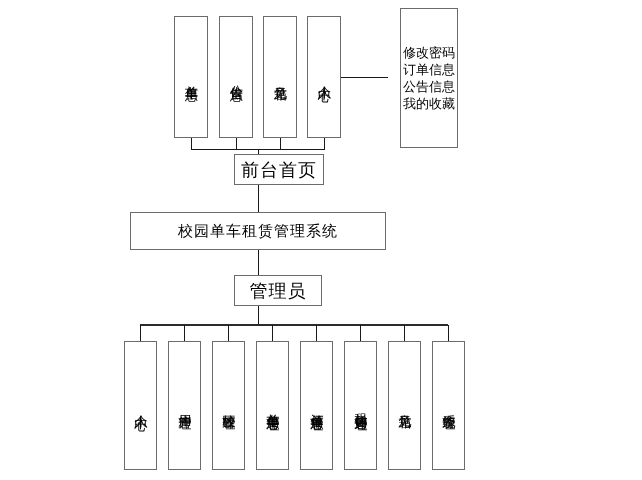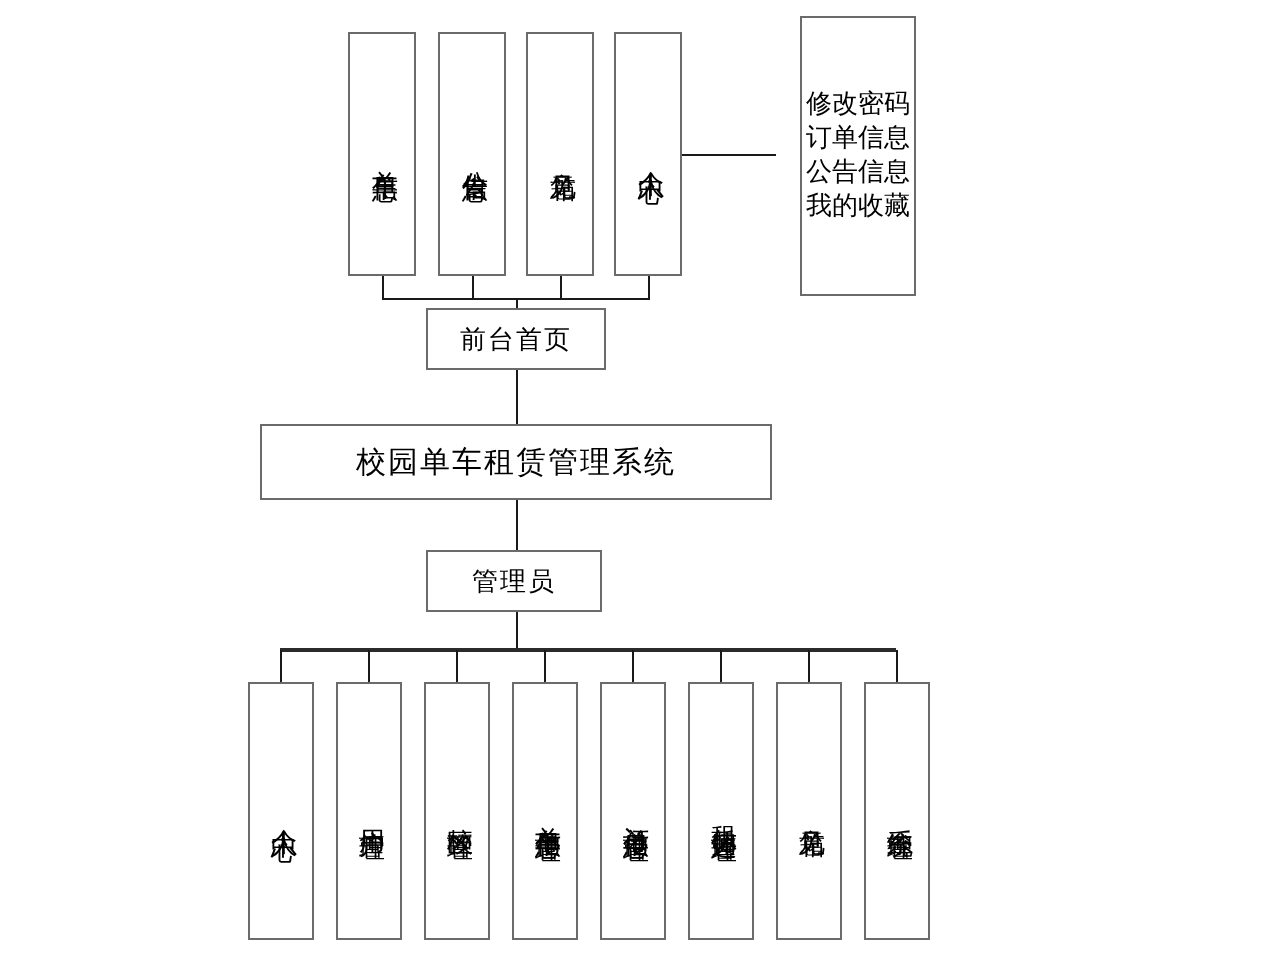--- a/index.html
+++ b/index.html
@@ -28,22 +28,23 @@
   }
   
   .node.vert {
     writing-mode: vertical-rl;
     text-orientation: upright;
     letter-spacing: 1px;
     font-size: 13px;
     line-height: 32px;
   }
   .node.horiz {
-    font-size: 13px;
+    font-size: 18px;
     letter-spacing: 1px;
+    margin-left: 21px;
   }
   .node.multiline {
     display: flex;
     flex-direction: column;
     align-items: center;
     justify-content: center;
     font-size: 13px;
     line-height: 17px;
     letter-spacing: 0px;
   }

